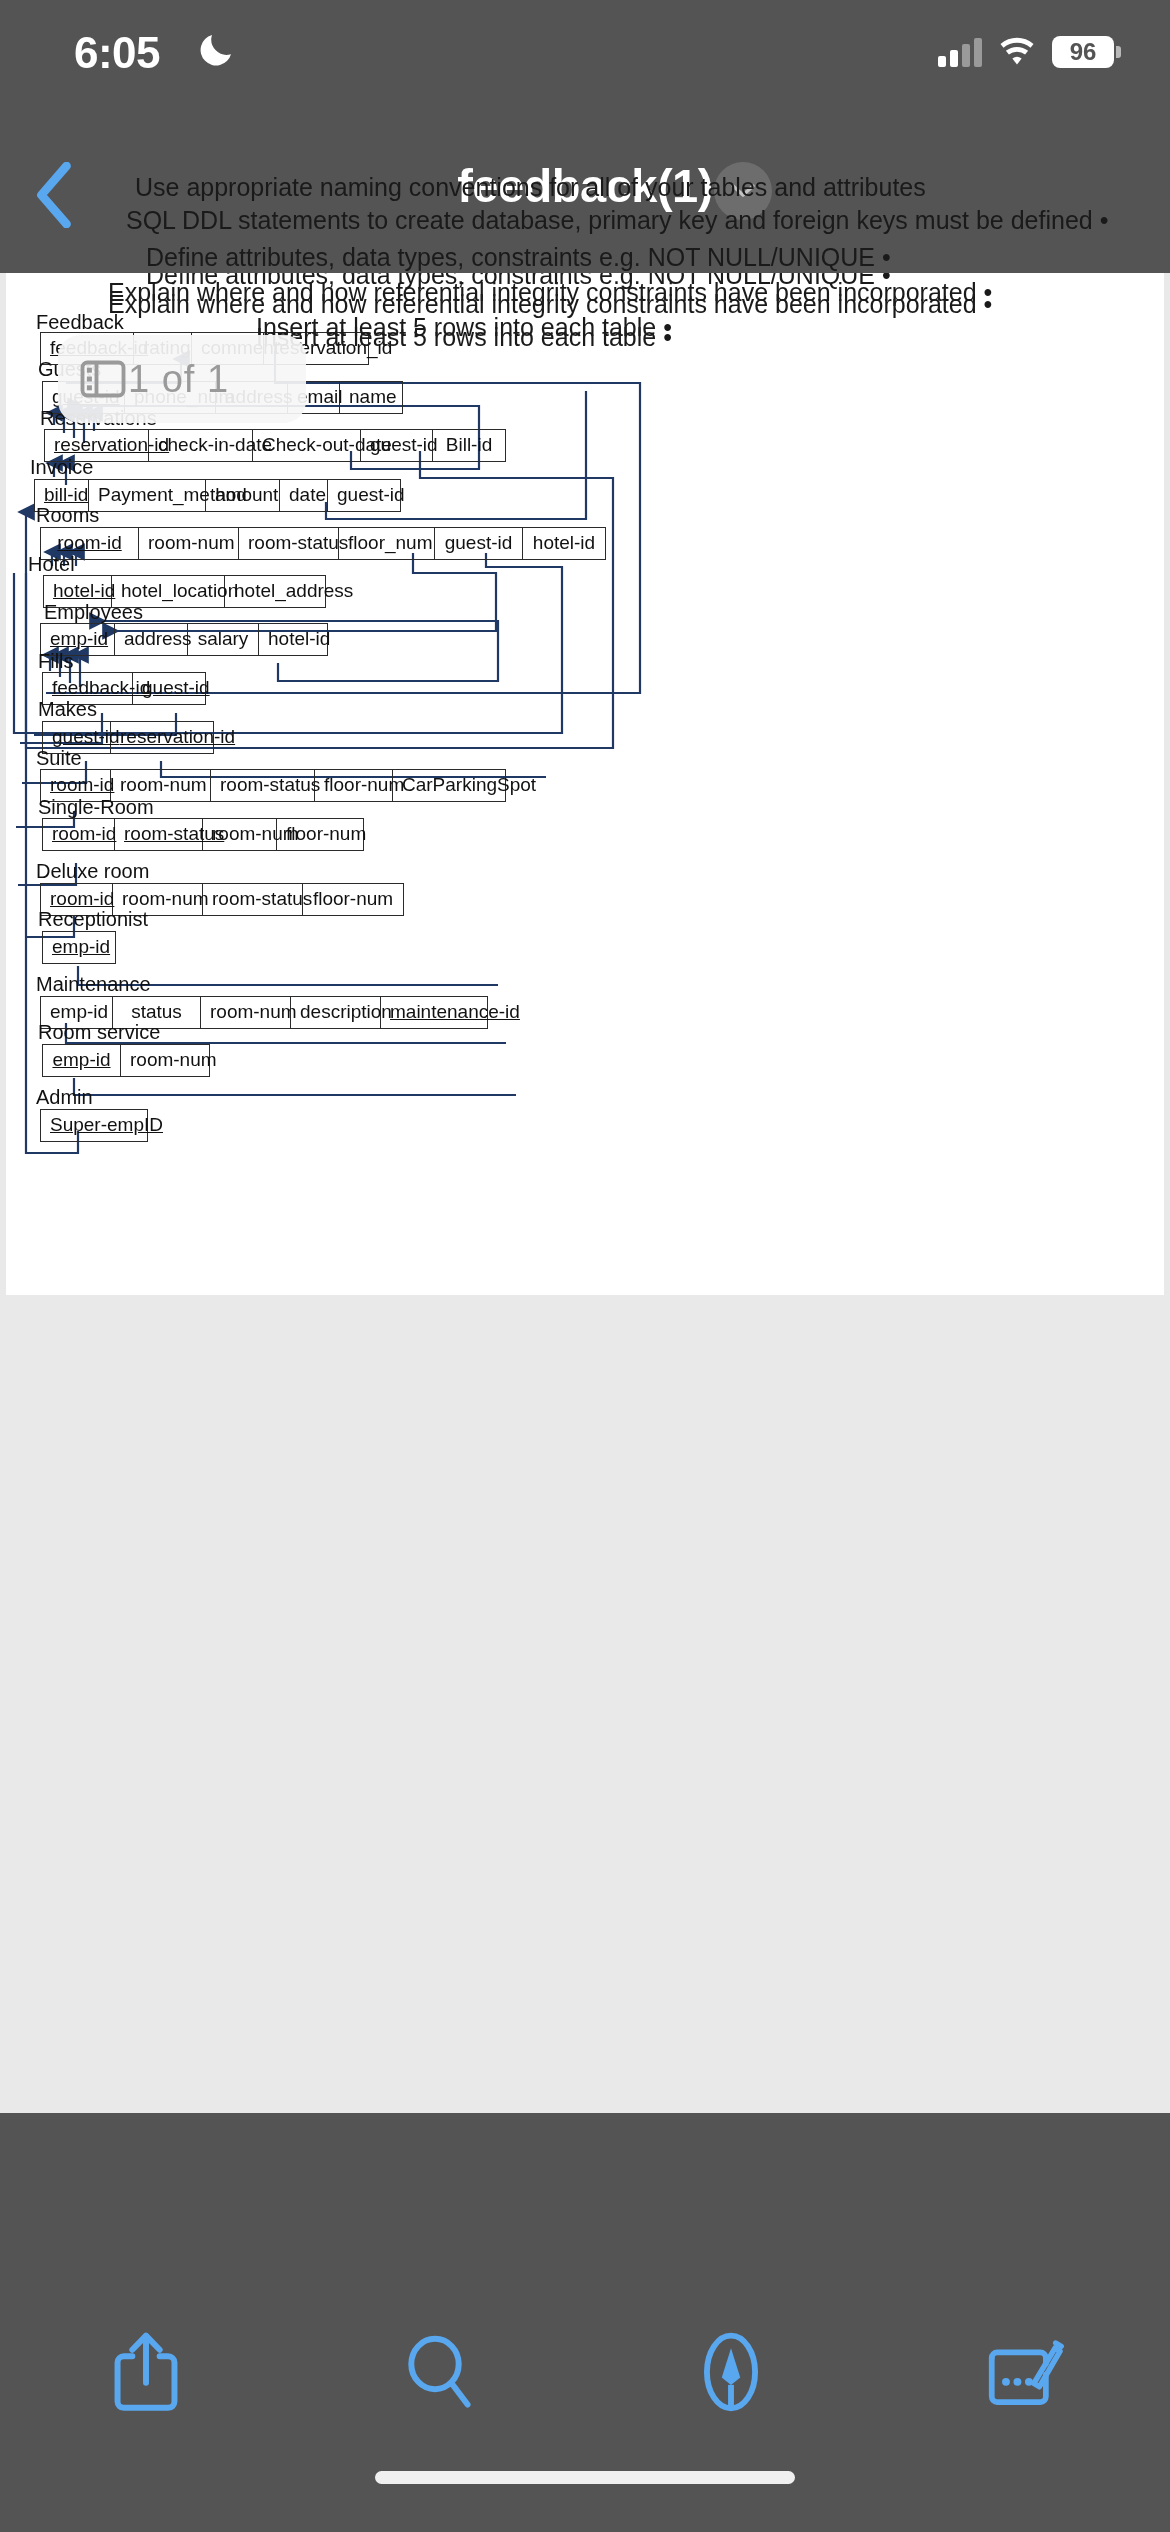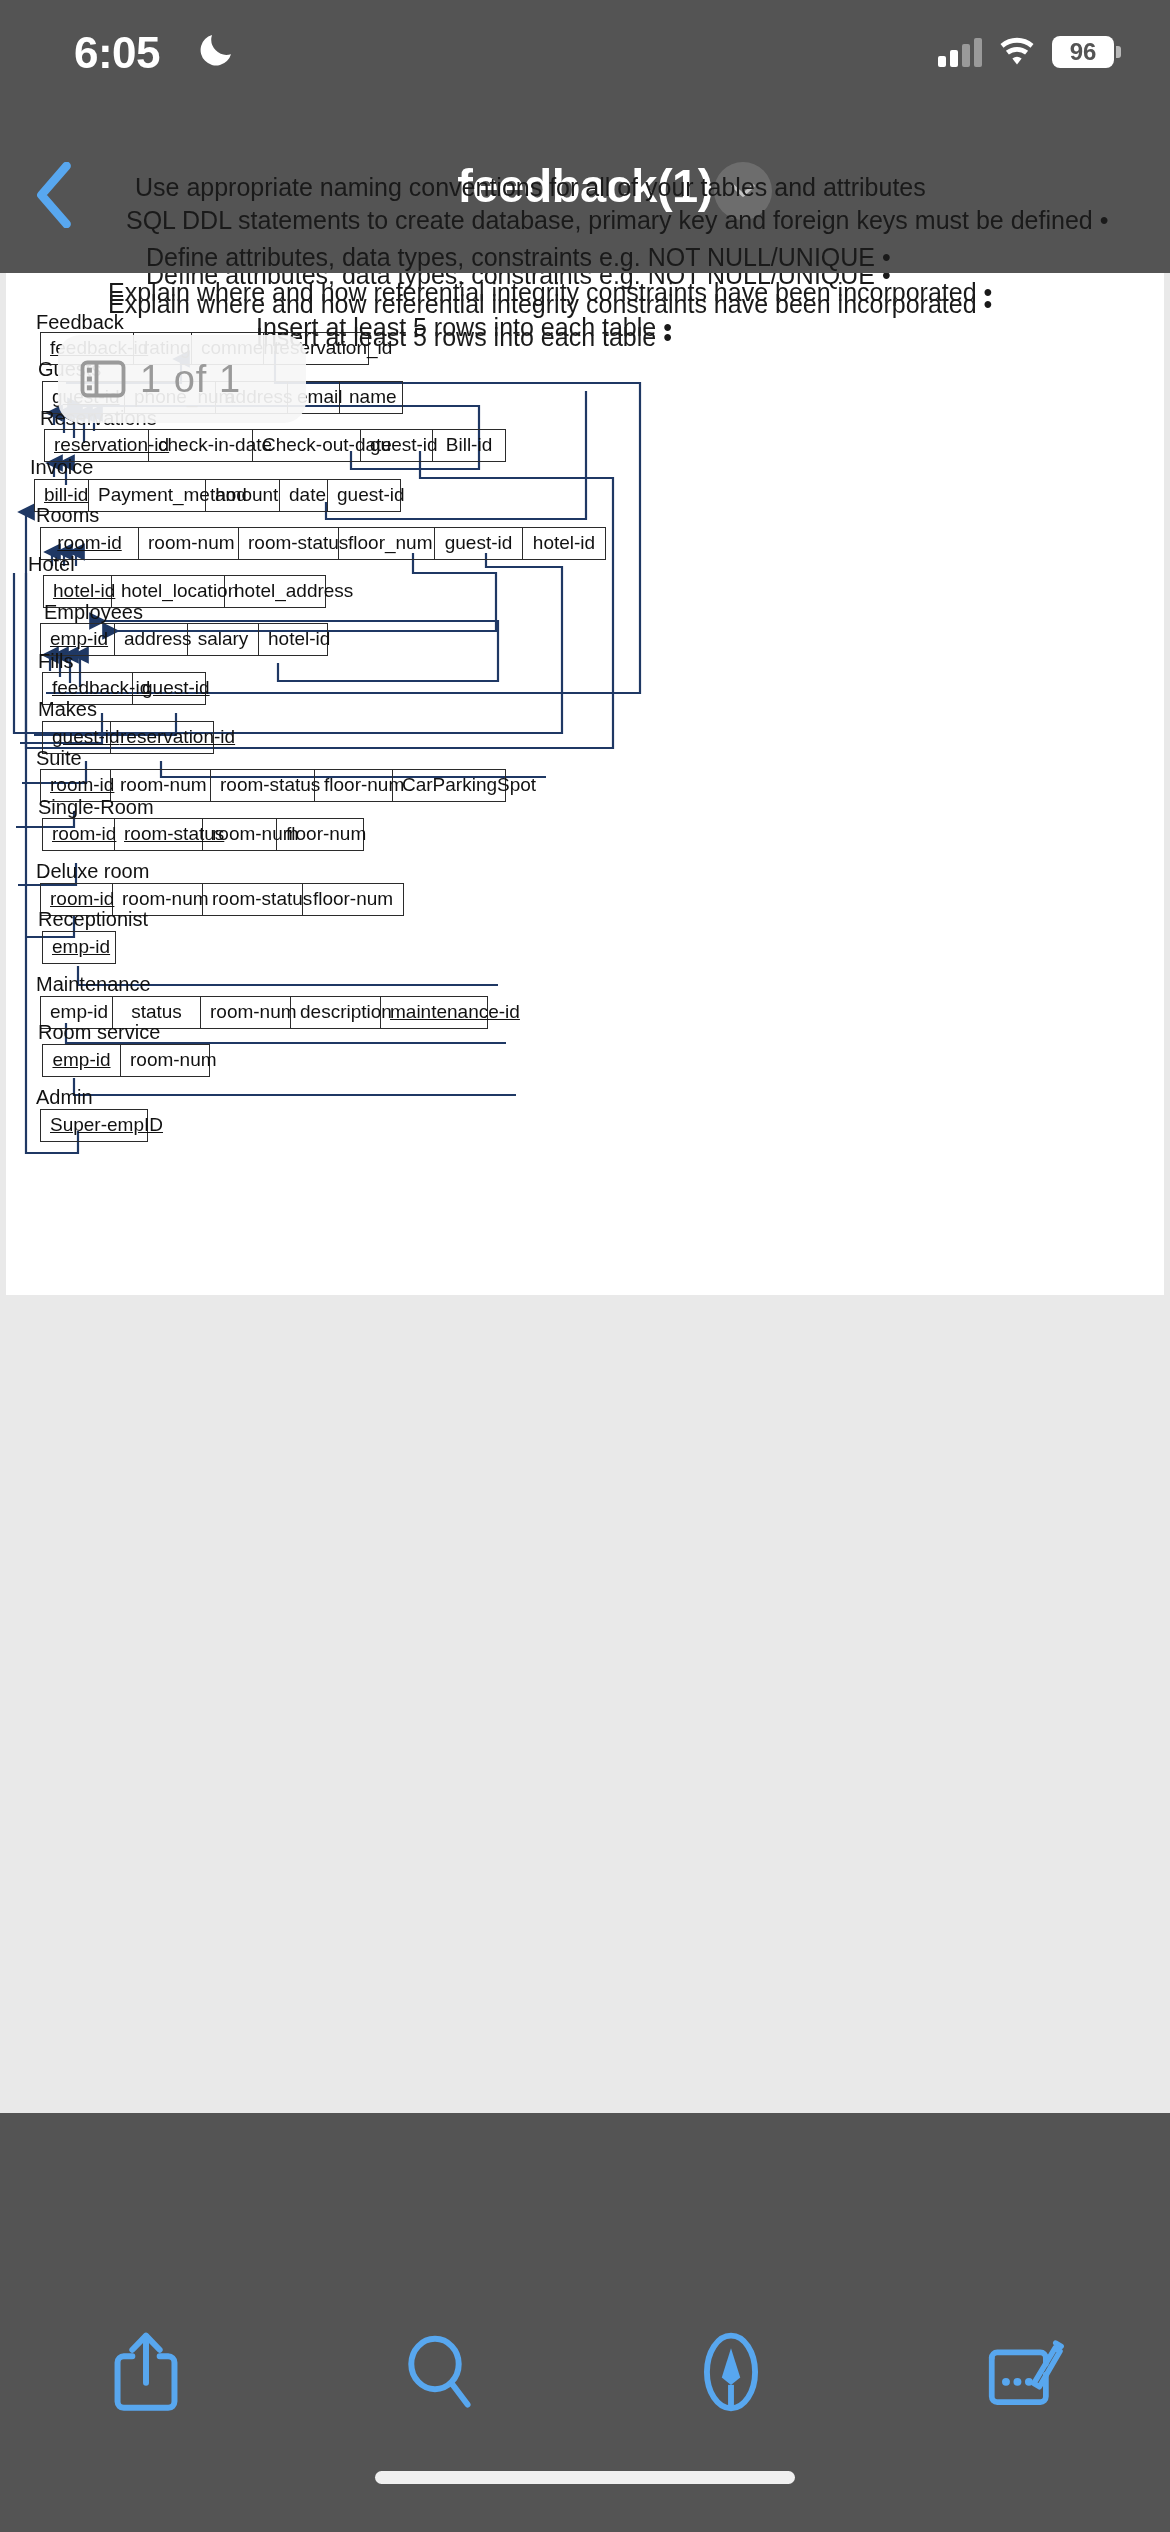--- a/index.html
+++ b/index.html
@@ -98,21 +98,21 @@
     font-size: 25px; color: #1a1a1a;
     white-space: nowrap;
   }
 
   
   .page-pill {
     position: absolute; left: 58px; top: 335px;
     width: 248px; height: 88px;
     background: rgba(246,246,246,0.92);
     border-radius: 22px;
-    display: flex; align-items: center; gap: 14px;
+    display: flex; align-items: center; gap: 2px;
     padding-left: 22px;
   }
   .page-pill .lbl {
     color: #9a9a9a; font-size: 38px; font-weight: 500; letter-spacing: 1px;
   }
 
   
   #erd {
     position: absolute; left: 0; top: 0;
     width: 1158px; height: 1022px;

